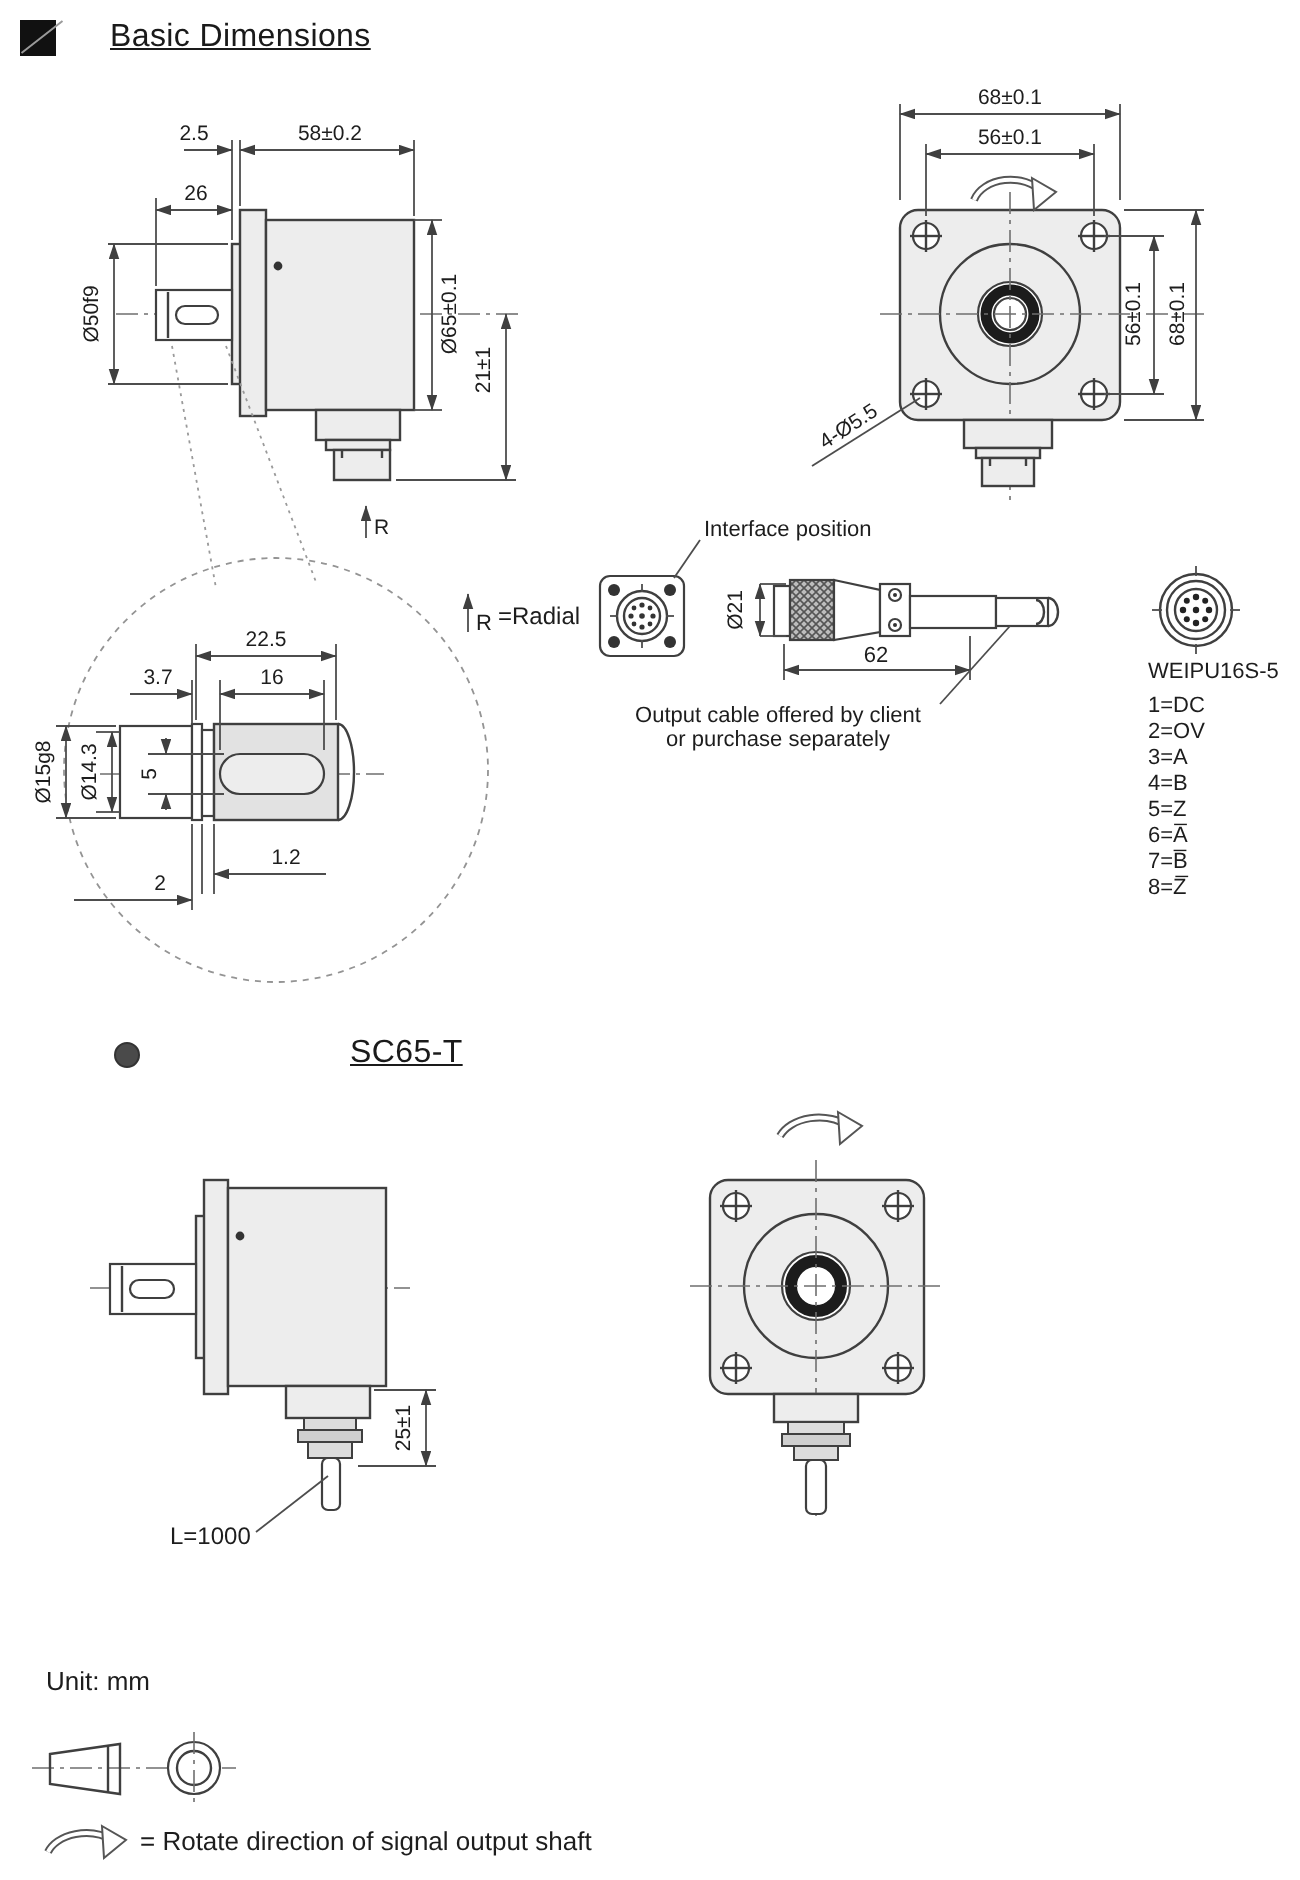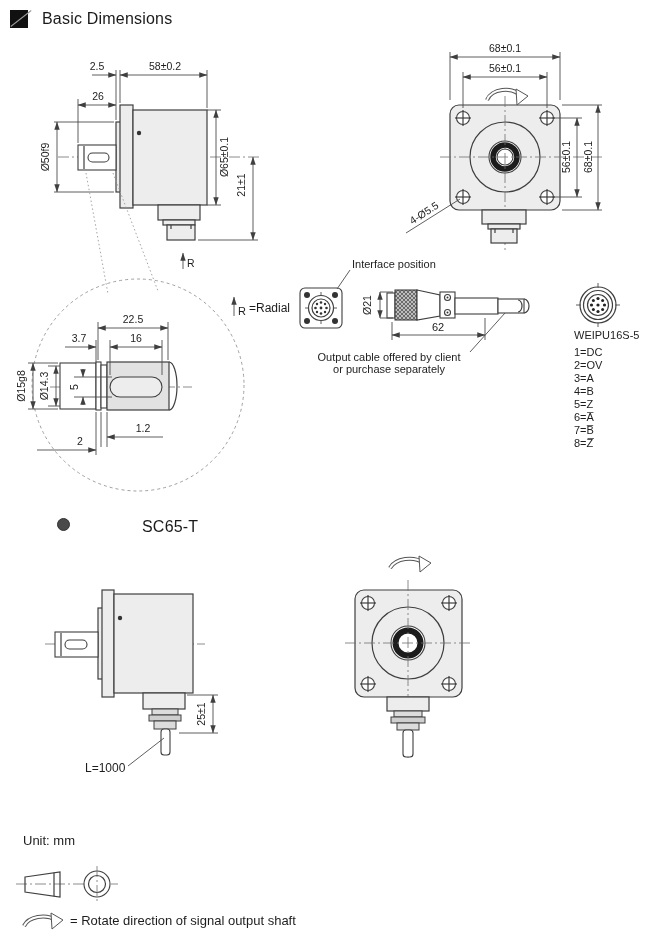--- a/index.html
+++ b/index.html
@@ -1,18 +1,18 @@
 <!DOCTYPE html>
 <html><head>
 <meta charset="utf-8">
 <style>
   html,body{margin:0;padding:0;background:#fff;}
   #page{position:relative;width:650px;height:940px;background:#fff;overflow:hidden;
         font-family:"Liberation Sans", sans-serif;color:#1a1a1a;}
-  .hdr{position:absolute;display:flex;align-items:flex-start;gap:14px;}
+  .hdr{position:absolute;display:flex;align-items:center;gap:27px;text-decoration:underline;}
   .sq-bullet{width:18px;height:18px;background:#111;position:relative;}
   .sq-bullet:after{content:"";position:absolute;left:-2px;top:8px;width:26px;height:1px;
         background:#9a9a9a;transform:rotate(-38deg);}
   .dot-bullet{width:11px;height:11px;border-radius:50%;background:#4a4a4a;border:1px solid #333;}
   .hdr-text{font-size:16px;letter-spacing:0.2px;}
   svg text{font-family:"Liberation Sans", sans-serif;fill:#1d1d1d;}
   .t10{font-size:10.5px;}
   .t11{font-size:11px;}
   .t12{font-size:12px;}
   .t13{font-size:13px;}
@@ -29,21 +29,21 @@
 
 <div id="page">
 
   <div class="hdr" style="left:10px;top:10px;">
     <div class="sq-bullet"></div>
     <div class="hdr-text">Basic Dimensions</div>
   </div>
 
   <div class="hdr" style="left:57px;top:518px;">
     <div class="dot-bullet"></div>
-    <div class="hdr-text" style="margin-left:58px;">SC65-T</div>
+    <div class="hdr-text" style="margin-left:78px;">SC65-T</div>
   </div>
 
   <svg width="650" height="940" viewBox="0 0 650 940" style="position:absolute;left:0;top:0;">
     <defs>
       <marker id="ar" markerWidth="10" markerHeight="8" refX="8.6" refY="3" orient="auto-start-reverse">
         <path d="M0,0 L9,3 L0,6 z" fill="#3f3f3f"></path>
       </marker>
       <pattern id="kn" width="4" height="4" patternUnits="userSpaceOnUse">
         <rect width="4" height="4" fill="#bdbdbd"></rect>
         <path d="M0,0 L4,4 M4,0 L0,4" stroke="#555" stroke-width="0.8"></path>

